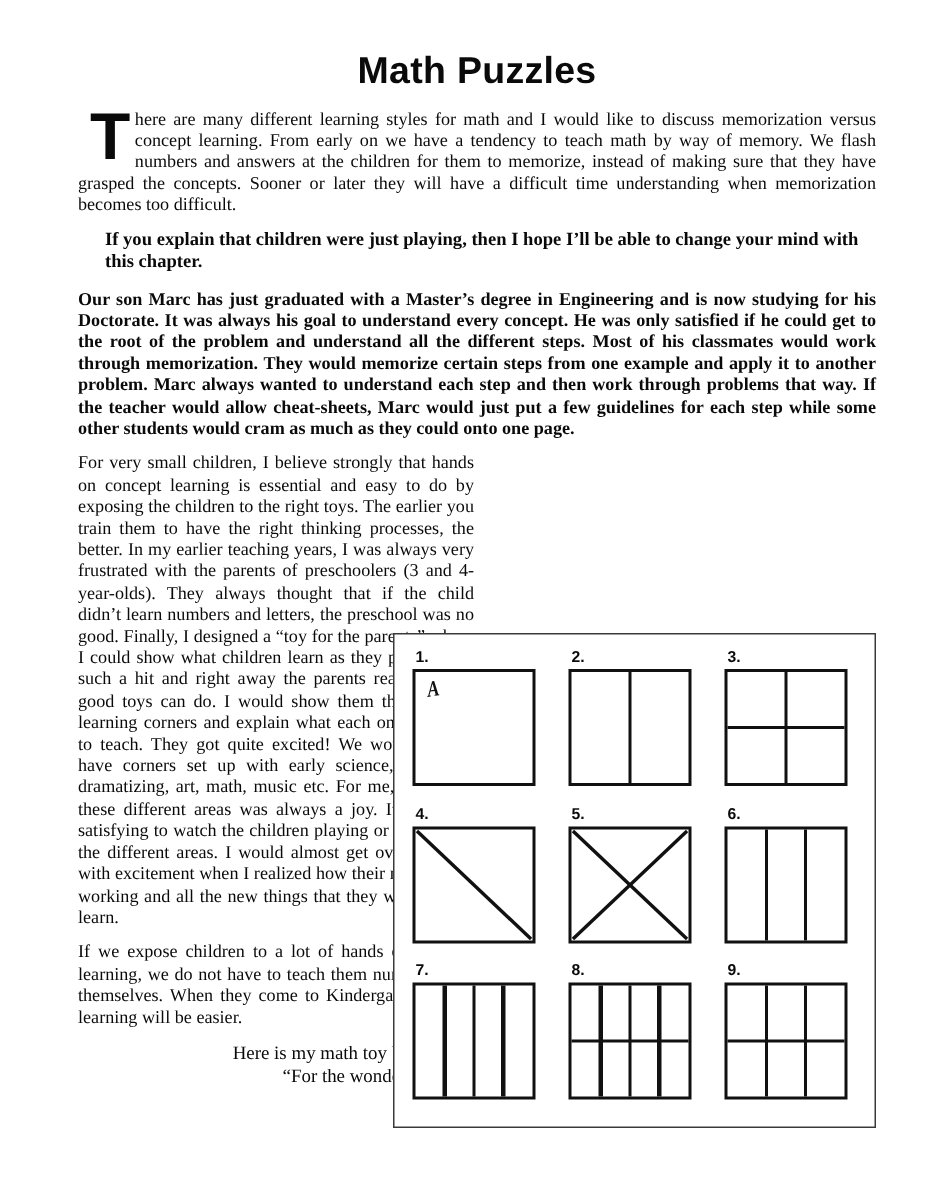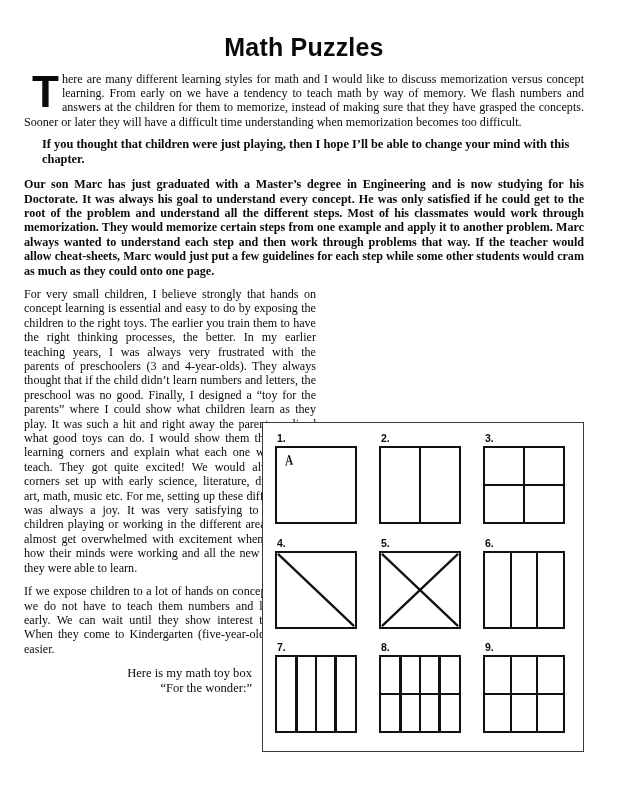--- a/index.html
+++ b/index.html
@@ -15,21 +15,21 @@
     font-family: "Liberation Serif", "DejaVu Serif", serif;
     color: #0a0a0a;
   }
 
   .page {
     position: absolute;
     left: 0; top: 0;
     width: 618px;
     height: 800px;
     box-sizing: border-box;
-    padding: 28px 34px 20px 24px;
+    padding: 28px 34px 20px 52px;
   }
 
   .doc-title {
     text-align: center;
     font-family: "Liberation Sans", "DejaVu Sans", sans-serif;
     font-weight: bold;
     font-size: 25px;
     letter-spacing: 0.2px;
     margin: 6px 0 10px 0;
     line-height: 1.1;
@@ -182,21 +182,21 @@
 <body>
 
 <div class="page">
 
   <h1 class="doc-title">Math Puzzles</h1>
 
   <p class="dropcap-par">
     <span class="dropcap">T</span><span>here are many different learning styles for math and I would like to discuss memorization versus concept learning. From early on we have a tendency to teach math by way of memory. We flash numbers and answers at the children for them to memorize, instead of making sure that they have grasped the concepts. Sooner or later they will have a difficult time understanding when memorization becomes too difficult.</span>
   </p>
 
-  <p class="callout">If you thought that children were just playing, then I hope I’ll be able to change your mind with this chapter.</p>
+  <p class="callout">If you explain that children were just playing, then I hope I’ll be able to change your mind with this chapter.</p>
 
   <p class="body-par">Our son Marc has just graduated with a Master’s degree in Engineering and is now studying for his Doctorate. It was always his goal to understand every concept. He was only satisfied if he could get to the root of the problem and understand all the different steps. Most of his classmates would work through memorization. They would memorize certain steps from one example and apply it to another problem. Marc always wanted to understand  each step and then work through problems that way. If the teacher would allow cheat-sheets, Marc would just put a few guidelines for each step while some other students would cram as much as they could onto one page.</p>
 
 
   <div class="flow-region">
     <div class="wrap-shape"></div>
 
     <p class="narrow-par">For very small children, I believe strongly that hands on concept learning is essential and easy to do by exposing the children to the right toys. The earlier you train them to have the right thinking processes, the better. In my earlier teaching years, I was always very frustrated with the parents of preschoolers (3 and 4-year-olds). They always thought that if the child didn’t learn numbers and letters, the preschool was no good. Finally, I designed a “toy for the parents” where I could show what children learn as they play. It was such a hit and right away the parents realized what good toys can do. I would show them the different learning corners and explain what each one was able to teach. They got quite excited! We would always have corners set up with early science, literature, dramatizing, art, math, music etc. For me, setting up these different areas was always a joy. It was very satisfying to watch the children playing or working in the different areas. I would almost get overwhelmed with excitement when I realized how their minds were working and all the new things that they were able to learn.</p>
 
     <p class="narrow-par">If we expose children to a lot of hands on concept learning, we do not have to teach them numbers and letters very early. We can wait until they show interest themselves. When they come to Kindergarten (five-year-olds), the foundation for learning will be set and learning will be easier.</p>

